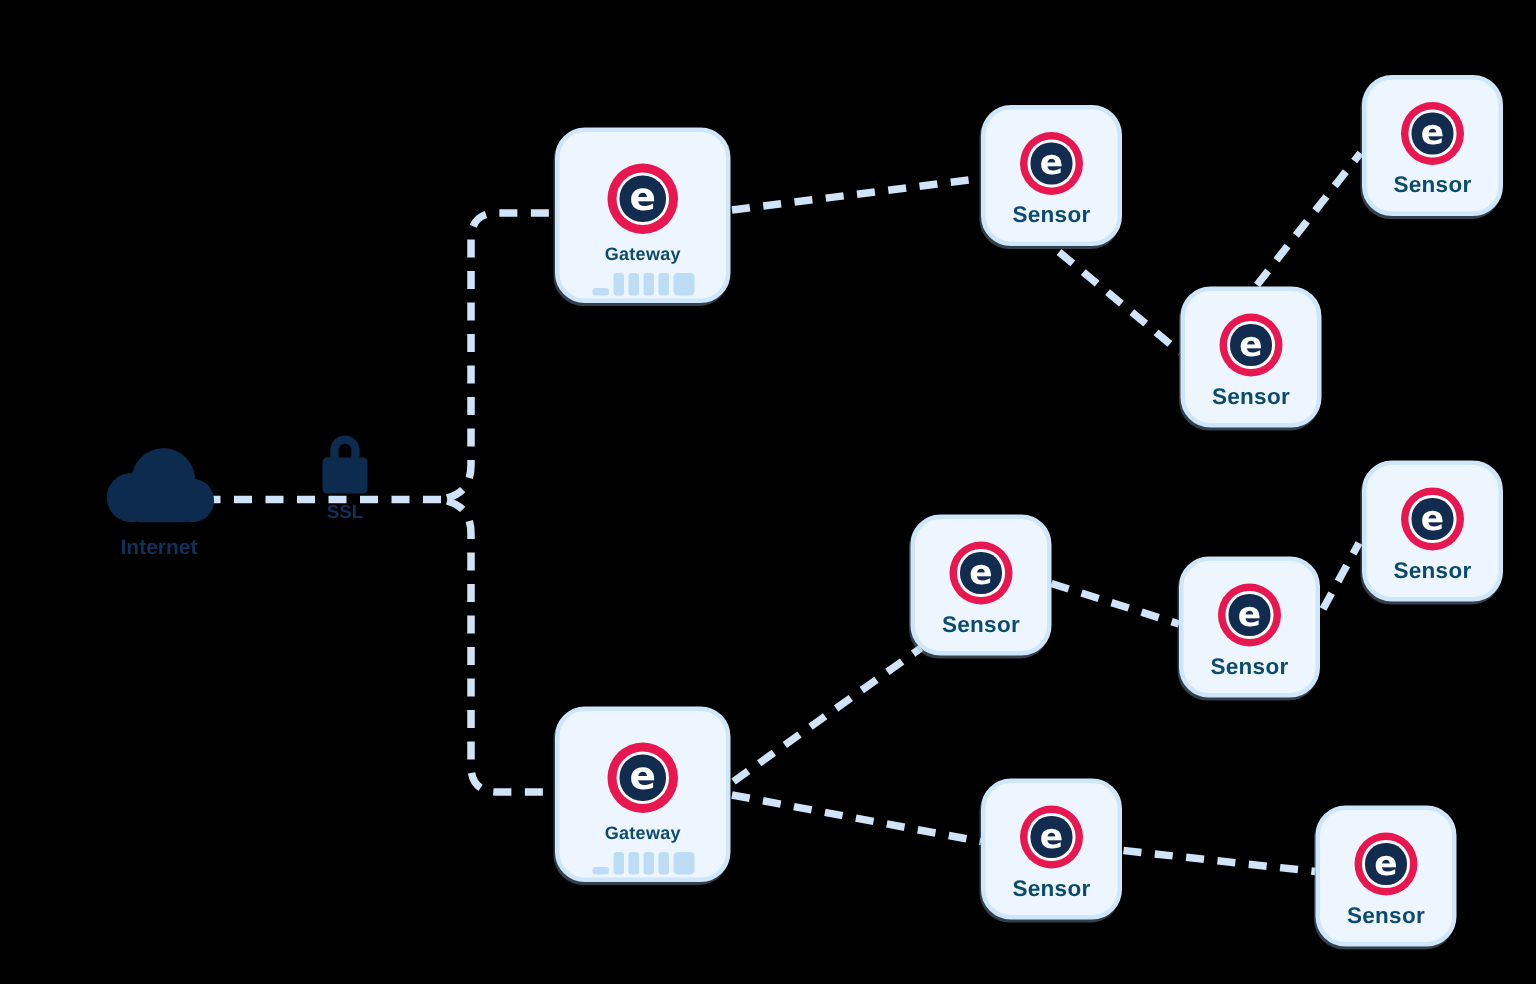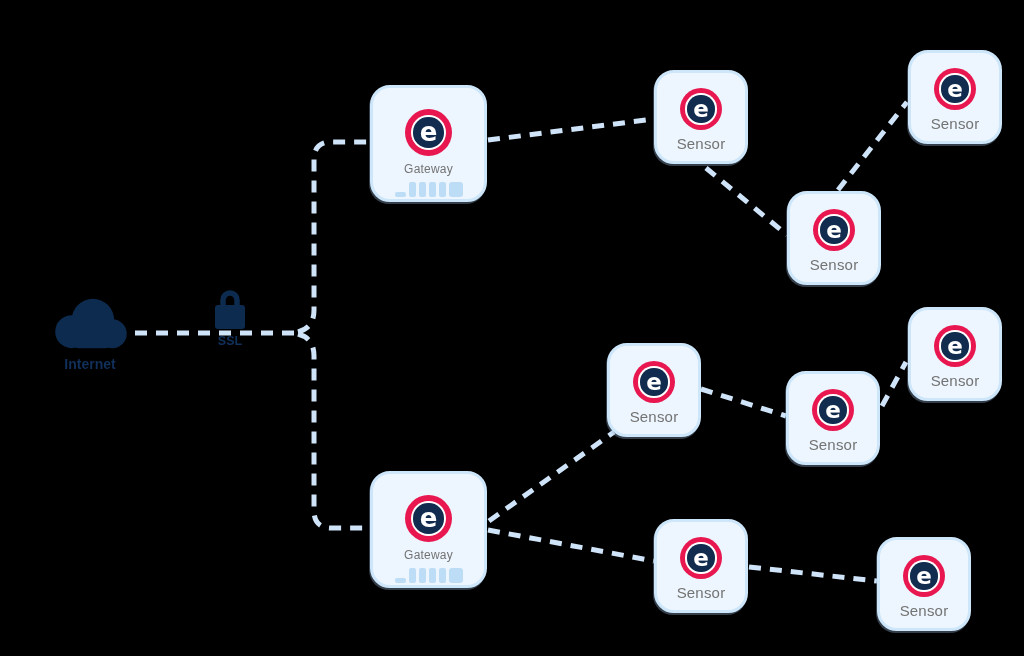--- a/index.html
+++ b/index.html
@@ -25,35 +25,35 @@
   .sensor  .logo{width:42px;height:42px;}
   .logo-ring{width:74%;height:74%;border-radius:50%;background:#fff;display:flex;align-items:center;justify-content:center;}
   .logo-core{width:87%;height:87%;border-radius:50%;background:#122c4f;display:flex;align-items:center;justify-content:center;}
   .logo-core span{
     color:#fff;font-weight:bold;font-family:"DejaVu Sans", sans-serif;
     font-size:26px;line-height:0;transform:translateY(-9%);
   }
   .sensor .logo-core span{font-size:23px;}
 
   .node-label{
-    color:#737373;font-weight:normal;letter-spacing:.2px;
+    color:#0c4a6e;font-weight:bold;letter-spacing:.2px;
     margin-top:6px;font-size:15px;line-height:1.1;text-align:right;
   }
   .gateway .node-label{font-size:12px;margin-top:7px;}
 
   .bars{display:flex;align-items:flex-end;gap:3px;height:15px;margin-top:6px;}
   .bars i{display:block;background:#bddcf6;border-radius:2px;}
   .bars .b-low{width:11px;height:5px;}
   .bars .b-mid{width:7px;height:15px;}
   .bars .b-wide{width:14px;height:15px;border-radius:3px;}
 
   
   .endpoint{position:absolute;display:flex;flex-direction:column;align-items:center;}
   .endpoint .ep-label{color:#11305a;font-weight:bold;}
-  .internet-ep{left:44px;top:295px;width:92px;}
+  .internet-ep{left:60px;top:295px;width:92px;}
   .internet-ep .ep-label{font-size:14px;margin-top:3px;}
   .ssl-ep{left:208px;top:288px;width:44px;}
   .ssl-ep .ep-label{font-size:12.5px;margin-top:4px;}
 </style>
 </head>
 <body>
 
 <div class="stage">
 
   <svg class="wires" width="1024" height="656" viewBox="0 0 1024 656">

